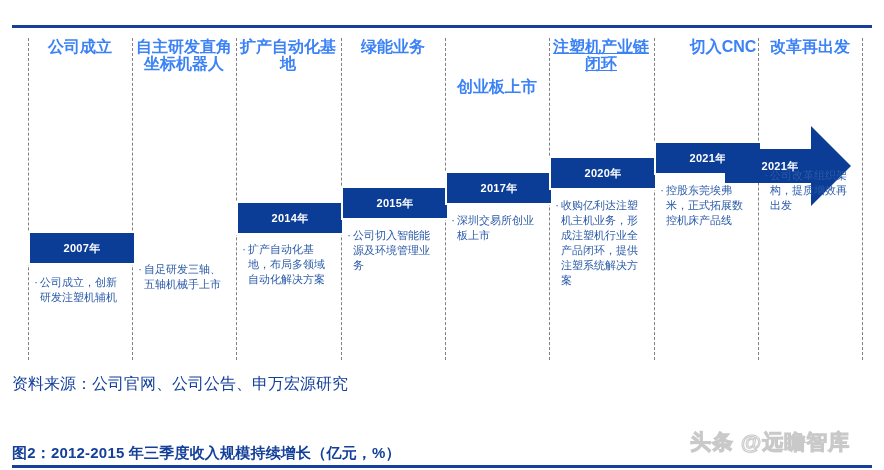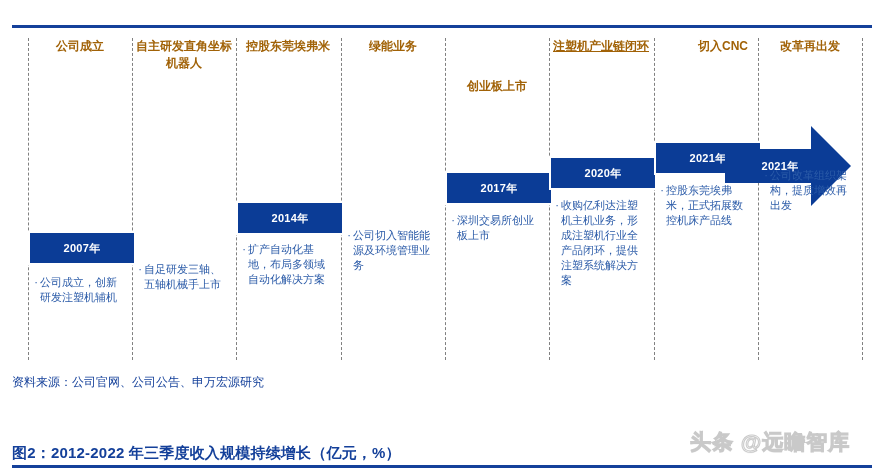--- a/index.html
+++ b/index.html
@@ -43,23 +43,23 @@
     border-left:1px dashed #808080;
     width:0;
   }
 
   
   .col-head{
     position:absolute;
     top:8px;
     width:104px;
     text-align:center;
-    font-size:12px;
-    font-weight:bold;
-    color:#a16207;
+    font-size:16px;
+    font-weight:bold;
+    color:#3b82f6;
     line-height:17px;
     padding:0 4px;
     box-sizing:border-box;
   }
 
   
   .step{
     position:absolute;
     height:34px;
     width:108px;
@@ -105,21 +105,21 @@
     line-height:15px;
     font-size:11px;
     color:#2B5BA8;
   }
   .bullet-text{flex:1 1 auto;}
 
   
   #source{
     position:absolute;
     left:12px;top:374px;
-    font-size:12px;
+    font-size:16px;
     color:#14409A;
     white-space:nowrap;
   }
 
   
   #watermark{
     position:absolute;
     left:690px;top:428px;
     font-size:21px;
     font-weight:bold;
@@ -144,29 +144,30 @@
     <div class="col-divider" style="left:236px;"></div>
     <div class="col-divider" style="left:341px;"></div>
     <div class="col-divider" style="left:445px;"></div>
     <div class="col-divider" style="left:549px;"></div>
     <div class="col-divider" style="left:654px;"></div>
     <div class="col-divider" style="left:758px;"></div>
     <div class="col-divider" style="left:862px;"></div>
 
     <div class="col-head" style="left:28px;">公司成立</div>
     <div class="col-head" style="left:132px;">自主研发直角坐标机器人</div>
-    <div class="col-head" style="left:236px;">控股东莞埃弗米</div>
+    <div class="col-head" style="left:236px;">扩产自动化基地</div>
     <div class="col-head" style="left:341px;">绿能业务</div>
     <div class="col-head" style="left:445px;margin-top:40px;">创业板上市</div>
     <div class="col-head" style="left:549px;text-decoration:underline;">注塑机产业链闭环</div>
     <div class="col-head" style="left:671px;">切入CNC</div>
     <div class="col-head" style="left:758px;text-align:center;">改革再出发</div>
 
     <div class="step" id="step-1" style="left:28px;top:201px;">2007年</div>
     <div class="step" id="step-3" style="left:236px;top:171px;">2014年</div>
+    <div class="step" id="step-4" style="left:341px;top:156px;">2015年</div>
     <div class="step" id="step-5" style="left:445px;top:141px;">2017年</div>
     <div class="step" id="step-6" style="left:549px;top:126px;">2020年</div>
     <div class="step" id="step-7" style="left:654px;top:111px;">2021年</div>
 
     <svg id="arrow-shape" viewBox="0 0 126 80">
       <polygon points="0,23 86,23 86,0 126,40 86,80 86,57 0,57" fill="#0B3C96"></polygon>
     </svg>
     <div id="arrow-year">2021年</div>
 
     <div class="bullet-block" style="left:28px;top:245px;">
@@ -224,16 +225,16 @@
         <span class="bullet-text">公司改革组织架构，提质增效再出发</span>
       </div>
     </div>
 
   </div>
 
   <div id="source">资料来源：公司官网、公司公告、申万宏源研究</div>
 
   <div id="watermark">头条 @远瞻智库</div>
 
-  <div class="fig-title" id="fig2-title">图2：2012-2022 年三季度收入规模持续增长（亿元，%）</div>
+  <div class="fig-title" id="fig2-title">图2：2012-2015 年三季度收入规模持续增长（亿元，%）</div>
   <div class="title-rule" id="rule2"></div>
 
 </div>
 
 </body></html>

